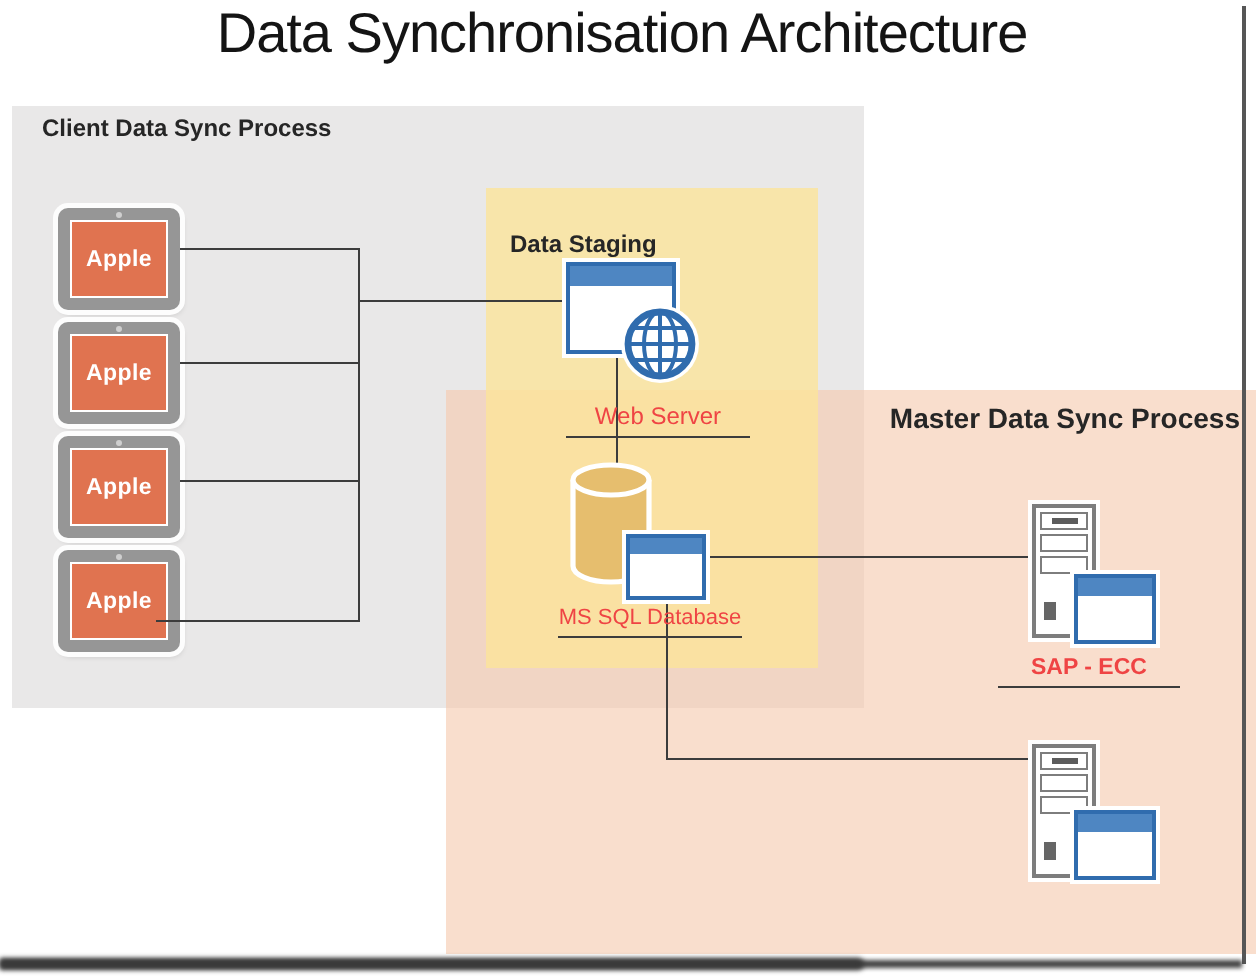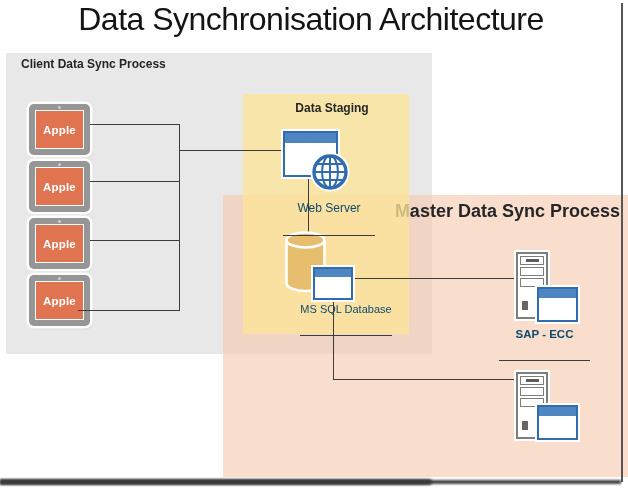--- a/index.html
+++ b/index.html
@@ -2,31 +2,31 @@
 <html><head>
 <meta charset="utf-8">
 <style>
   html,body { margin:0; padding:0; background:#fff; }
   .stage {
     position:relative; width:628px; height:488px; background:#ffffff;
     font-family:"Liberation Sans", sans-serif; overflow:hidden;
   }
   .title {
     position:absolute; top:1px; left:0; width:622px; text-align:center;
-    font-size:32px; font-weight:400; color:#141414; letter-spacing:-0.5px;
+    font-size:28px; font-weight:400; color:#141414; letter-spacing:-0.5px;
   }
   
   .region { position:absolute;padding-left:12px; }
   .region-client  { left:6px;  top:53px;  width:414px; height:301px; background:#e9e8e8; z-index:1; }
   .region-master  { left:223px; top:195px; width:397px; height:282px; background:rgba(246,202,175,0.62); z-index:2; }
   .region-staging { left:243px; top:94px;  width:154px; height:240px; background:rgba(252,228,152,0.78); z-index:3; }
   .region-label { font-size:12px; font-weight:700; color:#262626; }
   .region-client .region-label { margin:4px 0 0 3px; font-weight:600; }
-  .region-staging .region-label { text-align:center; margin-top:7px; }
-  .region-master .region-label { position:absolute; right:12px; top:6px; font-size:18px; }
+  .region-staging .region-label { margin-top:21px; }
+  .region-master .region-label { position:absolute; right:12px; top:6px; font-size:14px; }
   
   .line { position:absolute; background:#3c3c3c; z-index:6; }
   .h { height:1.4px; } .v { width:1.4px; }
   
   .tablet {
     position:absolute; left:29px; width:61px; height:51px; background:#969696;
     border-radius:5px; box-shadow:0 0 0 2.5px #fdfdfd, 1px 2px 3px rgba(0,0,0,0.18); z-index:5;
   }
   .tablet .cam { position:absolute; top:2px; left:50%; margin-left:-1.5px; width:3px; height:3px; border-radius:50%; background:#cfcfcf; }
   .tablet .screen {
@@ -38,22 +38,22 @@
   .win { position:absolute; box-sizing:border-box; background:#ffffff; border:2px solid #306cae; box-shadow:0 0 0 2px #ffffff; z-index:7; }
   .win .bar { background:#4e86c2; }
   .icon-abs { position:absolute; z-index:7; }
   
   .tower { position:absolute; box-sizing:border-box; width:32px; height:67px; background:#ffffff; border:2px solid #7d7d7d; box-shadow:0 0 0 2px #ffffff; z-index:7; }
   .tower .slat { box-sizing:border-box; margin:2px 2px 0 2px; height:9px; border:1.5px solid #7d7d7d; background:#fff; }
   .tower .slat .vent { width:13px; height:3px; background:#5c5c5c; margin:1.5px auto 0 auto; }
   .tower .nub { position:absolute; left:4px; bottom:7px; width:6px; height:9px; background:#666; }
   
   .caption {
-    position:absolute; z-index:8; text-align:center; color:#0c4a6e;
-    border-bottom:1.4px solid #3c3c3c; padding-bottom:20px;
+    position:absolute; z-index:8; text-align:center; color:#ef4444;
+    border-bottom:1.4px solid #3c3c3c; padding-bottom:3px;
   }
   .cap-12 { font-size:12px; } .cap-11 { font-size:11px; } .cap-115 { font-size:11.5px; }
   
   .edge-right { position:absolute; left:621px; top:3px; width:2px; height:479px; background:#565656; z-index:10; }
   .edge-bottom { position:absolute; left:0; top:480px; width:621px; height:4px; background:#454545; filter:blur(1px); z-index:10; }
   .edge-bottom-heavy { position:absolute; left:0; top:479px; width:432px; height:6px; background:#3a3a3a; border-radius:0 3px 3px 0; filter:blur(1.3px); z-index:10; }
 </style>
 </head>
 <body>
 
@@ -121,21 +121,21 @@
   </svg>
   <div class="caption cap-12" style="left:283px;top:201px;width:92px;">Web Server</div>
 
   <svg class="icon-abs" style="left:284px;top:230px;" width="43" height="64" viewBox="0 0 43 64">
     <path d="M2.5 10 v43 a19 8 0 0 0 38 0 V10" fill="#e6be6e" stroke="#ffffff" stroke-width="2.6"></path>
     <ellipse cx="21.5" cy="10" rx="19" ry="7.5" fill="#e6be6e" stroke="#ffffff" stroke-width="2.6"></ellipse>
   </svg>
   <div class="win" style="left:313px;top:267px;width:40px;height:33px;">
     <div class="bar" style="height:8px;"></div>
   </div>
-  <div class="caption cap-11" style="left:300px;top:303px;width:92px;text-align:center;">MS SQL Database</div>
+  <div class="caption cap-11" style="left:279px;top:303px;width:92px;text-align:center;">MS SQL Database</div>
 
   <div class="tower" style="left:516px;top:252px;">
     <div class="slat">
         <div class="vent"></div>
       </div>
     <div class="slat"></div>
     <div class="slat"></div>
     <div class="nub"></div>
   </div>
   <div class="win" style="left:537px;top:287px;width:41px;height:35px;">

